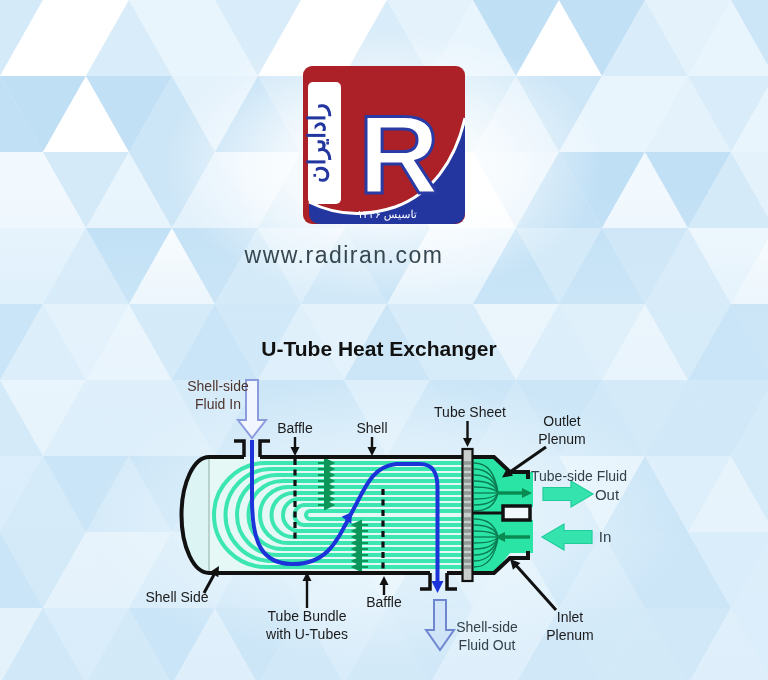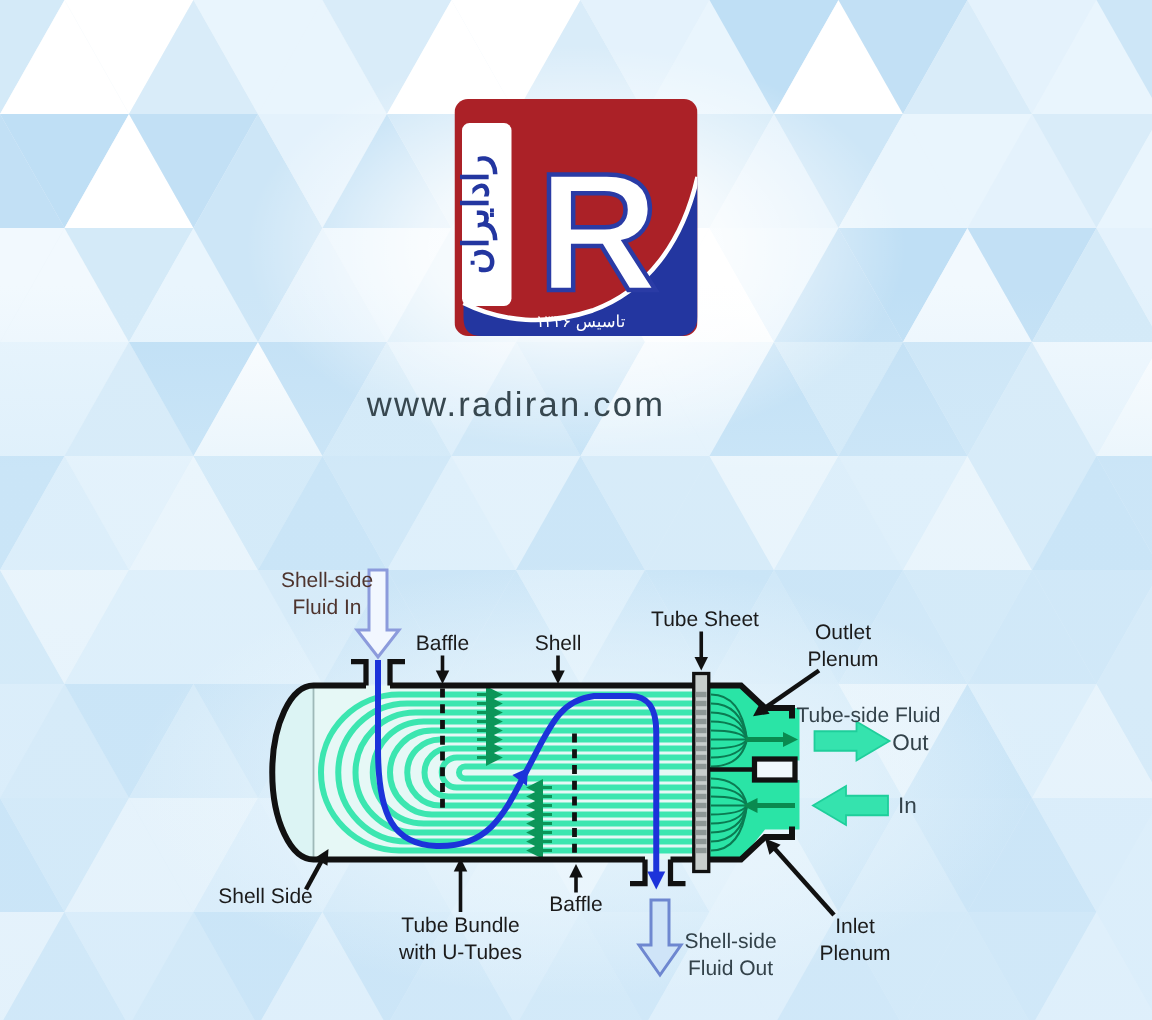--- a/index.html
+++ b/index.html
@@ -6,21 +6,21 @@
   body{width:768px;height:680px;overflow:hidden;font-family:"Liberation Sans",sans-serif;}
   .page{position:relative;width:768px;height:680px;background:#eaf4fb;overflow:hidden;}
   #bg-triangles{position:absolute;left:0;top:0;z-index:0;}
   .wash{position:absolute;left:0;top:0;width:768px;height:680px;z-index:1;
         background:linear-gradient(180deg,rgba(215,236,250,0) 28%,rgba(213,235,249,.5) 46%,rgba(210,233,249,.62) 100%);}
   .glow-logo{position:absolute;left:164px;top:30px;width:440px;height:270px;z-index:1;
         background:radial-gradient(closest-side,rgba(255,255,255,.95) 0%,rgba(255,255,255,.75) 45%,rgba(255,255,255,0) 100%);}
   .glow-diagram{position:absolute;left:90px;top:375px;width:600px;height:290px;z-index:1;
         background:radial-gradient(closest-side,rgba(238,248,253,.9) 0%,rgba(238,248,253,.45) 60%,rgba(238,248,253,0) 100%);}
   #logo{position:absolute;left:303px;top:66px;width:162px;height:166px;z-index:3;}
-  .site-url{position:absolute;left:0;top:256px;width:688px;text-align:center;z-index:3;
+  .site-url{position:absolute;left:0;top:242px;width:688px;text-align:center;z-index:3;
         font-size:23px;letter-spacing:1.5px;color:#37474f;}
   .diagram-title{position:absolute;left:0;top:337px;width:758px;text-align:center;z-index:3;
         font-size:21px;font-weight:bold;color:#111;}
   #diagram{position:absolute;left:0;top:0;width:768px;height:680px;z-index:2;}
   text{font-family:"Liberation Sans",sans-serif;}
 </style>
 </head>
 <body>
 
 <div class="page">
@@ -277,20 +277,21 @@
       <path d="M 162 52 C 152 96 128 128 92 141 C 62 151 32 149 6 136 L 6 146 Q 6 158 18 158 H 149 Q 162 158 162 145 Z" fill="#2336A0"></path>
       <path d="M 162 52 C 152 96 128 128 92 141 C 62 151 32 149 6 136" fill="none" stroke="#ffffff" stroke-width="3"></path>
       <rect x="5" y="16" width="33" height="122" rx="5" fill="#ffffff"></rect>
       <text transform="translate(22,77) rotate(-90)" text-anchor="middle" font-size="24" font-weight="bold" fill="#2336A0" font-family="DejaVu Sans, sans-serif">رادایران</text>
       <text x="96" y="127" text-anchor="middle" font-size="112" font-weight="bold" font-family="DejaVu Serif, serif" fill="#ffffff" stroke="#2A3BA5" stroke-width="3">R</text>
       <text x="84" y="152" text-anchor="middle" font-size="11" fill="#ffffff" font-family="DejaVu Sans, sans-serif">تاسیس ۱۳۴۶</text>
     </g>
   </svg>
 
   <div class="site-url">www.radiran.com</div>
+  <div class="diagram-title">U-Tube Heat Exchanger</div>
 
   <svg id="diagram" viewBox="0 0 768 680">
 
     <path d="M 209 457 A 27.5 58 0 0 0 209 573 Z" fill="#DCF4F4"></path>
     <rect x="209" y="457" width="253.5" height="116" fill="#E6F8F6"></rect>
     <line x1="209" y1="457" x2="209" y2="573" stroke="#9fb9b9" stroke-width="1.2"></line>
 
     <path d="M 472 457 H 494 L 510 472 H 533 V 507 H 507 V 520 H 533 V 553 H 510 L 494 573 H 472 Z" fill="#2AE4A6"></path>
 
     <g id="g-tubes">

